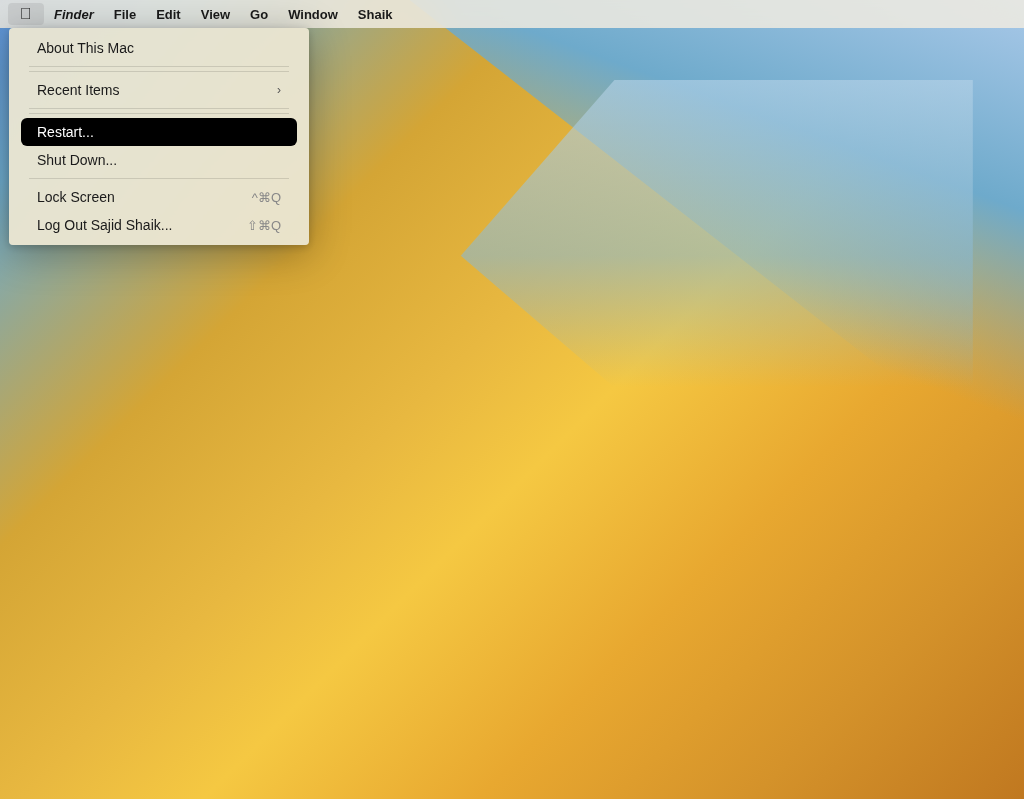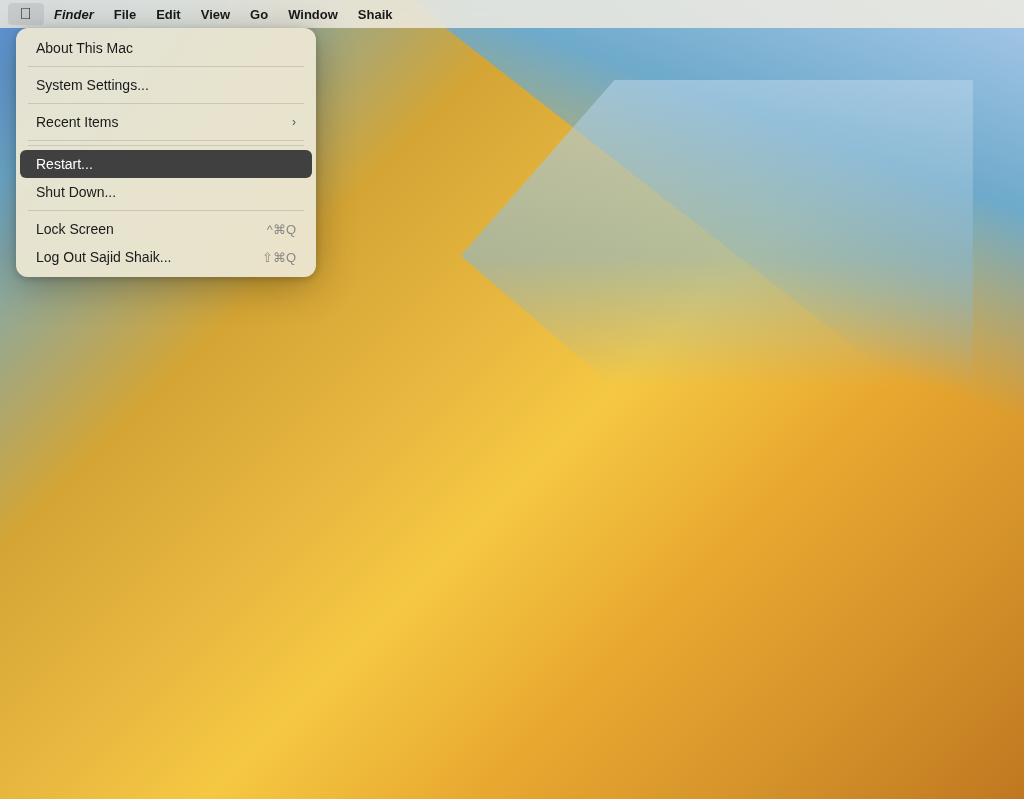--- a/index.html
+++ b/index.html
@@ -92,45 +92,45 @@
 
     .menubar-item.finder-menu {
       font-weight: 700;
       font-style: italic;
     }
 
     
     .apple-dropdown {
       position: absolute;
       top: 28px;
-      left: 16px;
+      left: 9px;
       width: 300px;
       background: rgba(235, 230, 210, 0.95);
       backdrop-filter: blur(40px);
-      border-radius: 12px;
+      border-radius: 4px;
       box-shadow: 0 8px 40px rgba(0,0,0,0.3), 0 2px 8px rgba(0,0,0,0.2);
-      padding: 6px 0;
+      padding: 6px 8px;
       z-index: 200;
     }
 
     .menu-item {
       display: flex;
       align-items: center;
       justify-content: space-between;
       padding: 6px 16px;
       font-size: 14px;
       color: #1a1a1a;
       cursor: pointer;
       border-radius: 6px;
       margin: 0 4px;
       min-height: 28px;
     }
 
     .menu-item.highlighted {
-      background: #404040;
+      background: #000000;
       color: white;
       border-radius: 6px;
     }
 
     .menu-item .item-label {
       font-size: 14px;
     }
 
     .menu-item .item-shortcut {
       font-size: 13px;
@@ -167,23 +167,20 @@
   </div>
 
   <div class="apple-dropdown">
 
     <div class="menu-item">
       <span class="item-label">About This Mac</span>
     </div>
 
     <div class="menu-separator"></div>
 
-    <div class="menu-item">
-      <span class="item-label">System Settings...</span>
-    </div>
 
 
     <div class="menu-separator"></div>
 
     <div class="menu-item">
       <span class="item-label">Recent Items</span>
       <span class="chevron-right">›</span>
     </div>
 
     <div class="menu-separator"></div>

